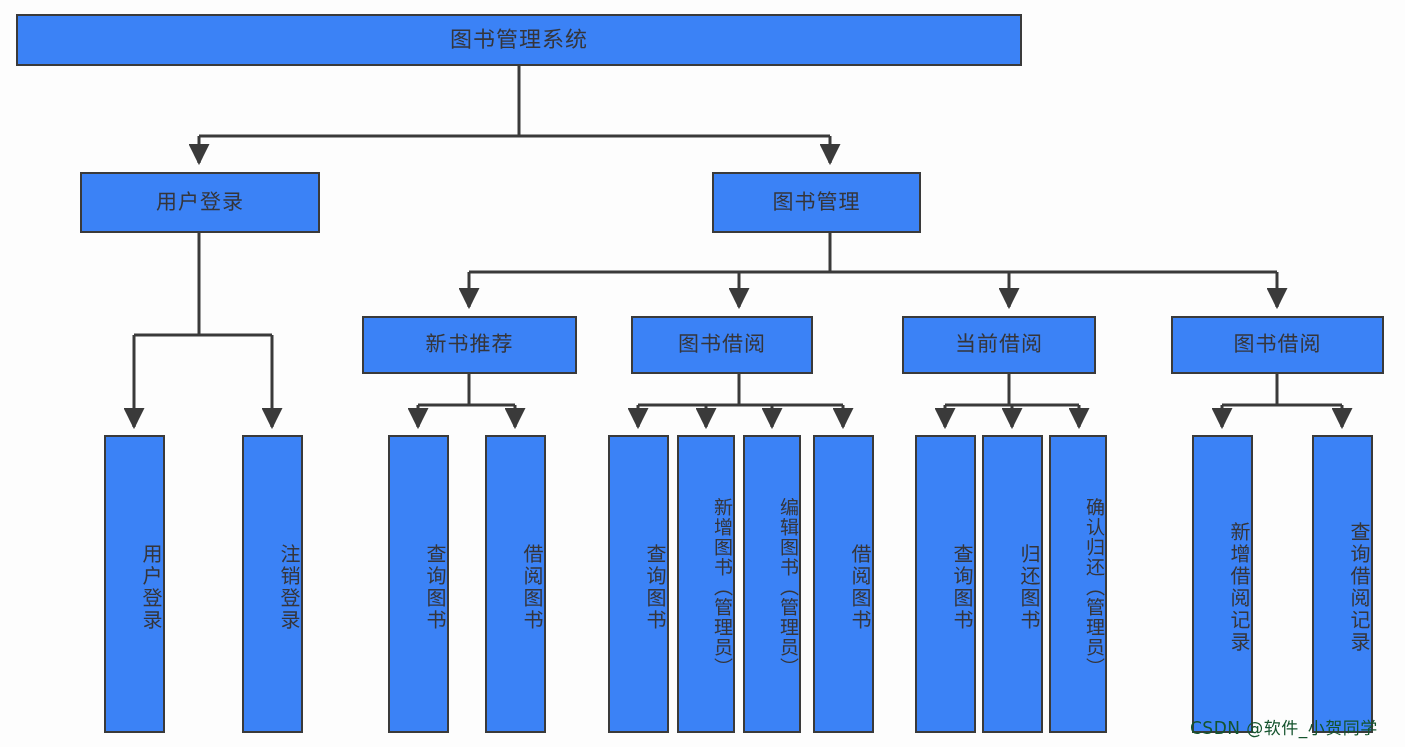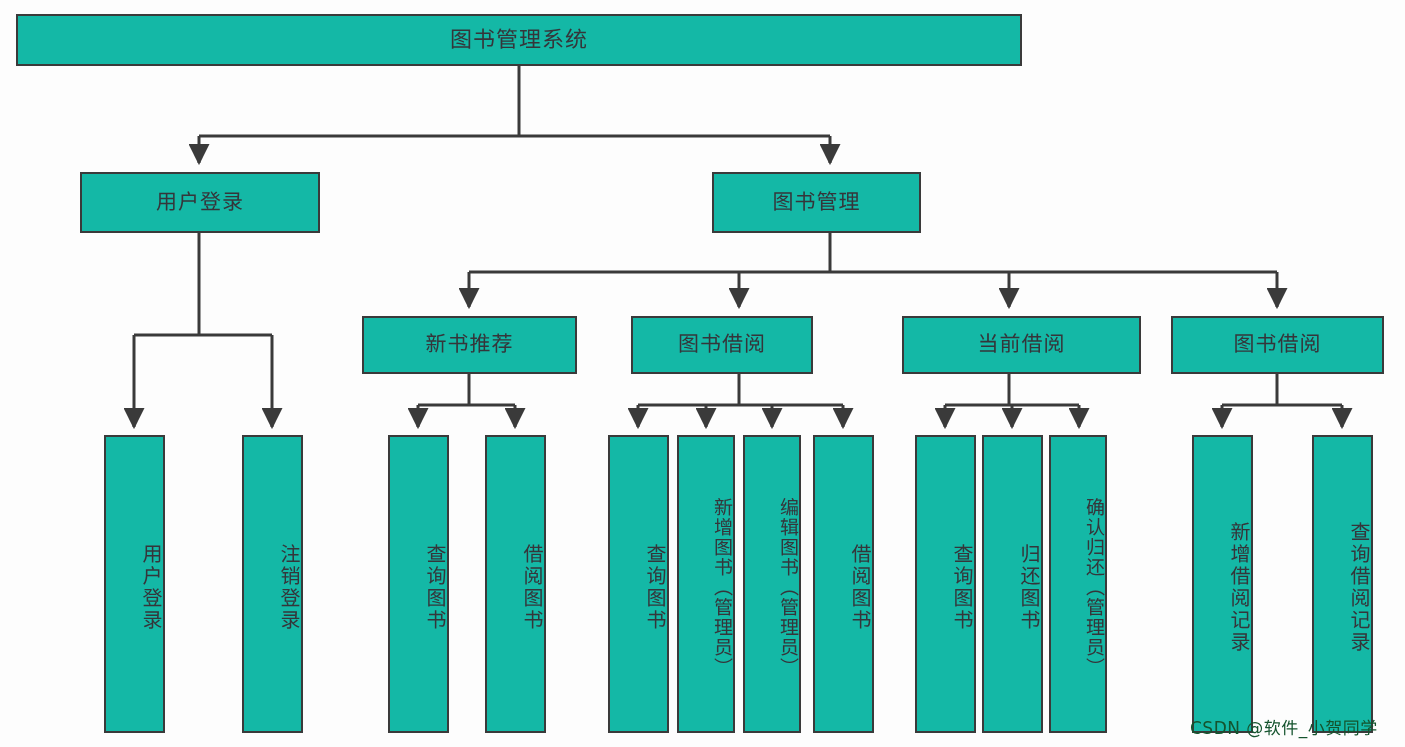--- a/index.html
+++ b/index.html
@@ -16,21 +16,21 @@
     background:#fdfdfd;
   }
   #connectors{
     position:absolute;left:0;top:0;
     width:1405px;height:747px;
     pointer-events:none;
   }
   .node{
     position:absolute;
     box-sizing:border-box;
-    background:#14b8a6;
+    background:#3b82f6;
     border:2px solid #3a3a3a;
     display:flex;
     align-items:center;
     justify-content:center;
     color:#35353a;
     letter-spacing:1px;
   }
   .node.horiz{
     font-size:21px;
     line-height:1.2;
@@ -127,21 +127,21 @@
   <div class="node horiz" style="left:712px;top:172px;width:209px;height:61px;">
     <span>图书管理</span>
   </div>
 
   <div class="node horiz" style="left:362px;top:316px;width:215px;height:58px;align-items:center;">
     <span>新书推荐</span>
   </div>
   <div class="node horiz" style="left:631px;top:316px;width:182px;height:58px;">
     <span>图书借阅</span>
   </div>
-  <div class="node horiz" style="left:902px;top:316px;width:239px;height:58px;">
+  <div class="node horiz" style="left:902px;top:316px;width:194px;height:58px;">
     <span>当前借阅</span>
   </div>
   <div class="node horiz" style="left:1171px;top:316px;width:213px;height:58px;">
     <span>图书借阅</span>
   </div>
 
   <div class="node vert" style="left:104px;top:435px;width:61px;height:298px;">
     <span>用户登录</span>
   </div>
   <div class="node vert" style="left:242px;top:435px;width:61px;height:298px;">

